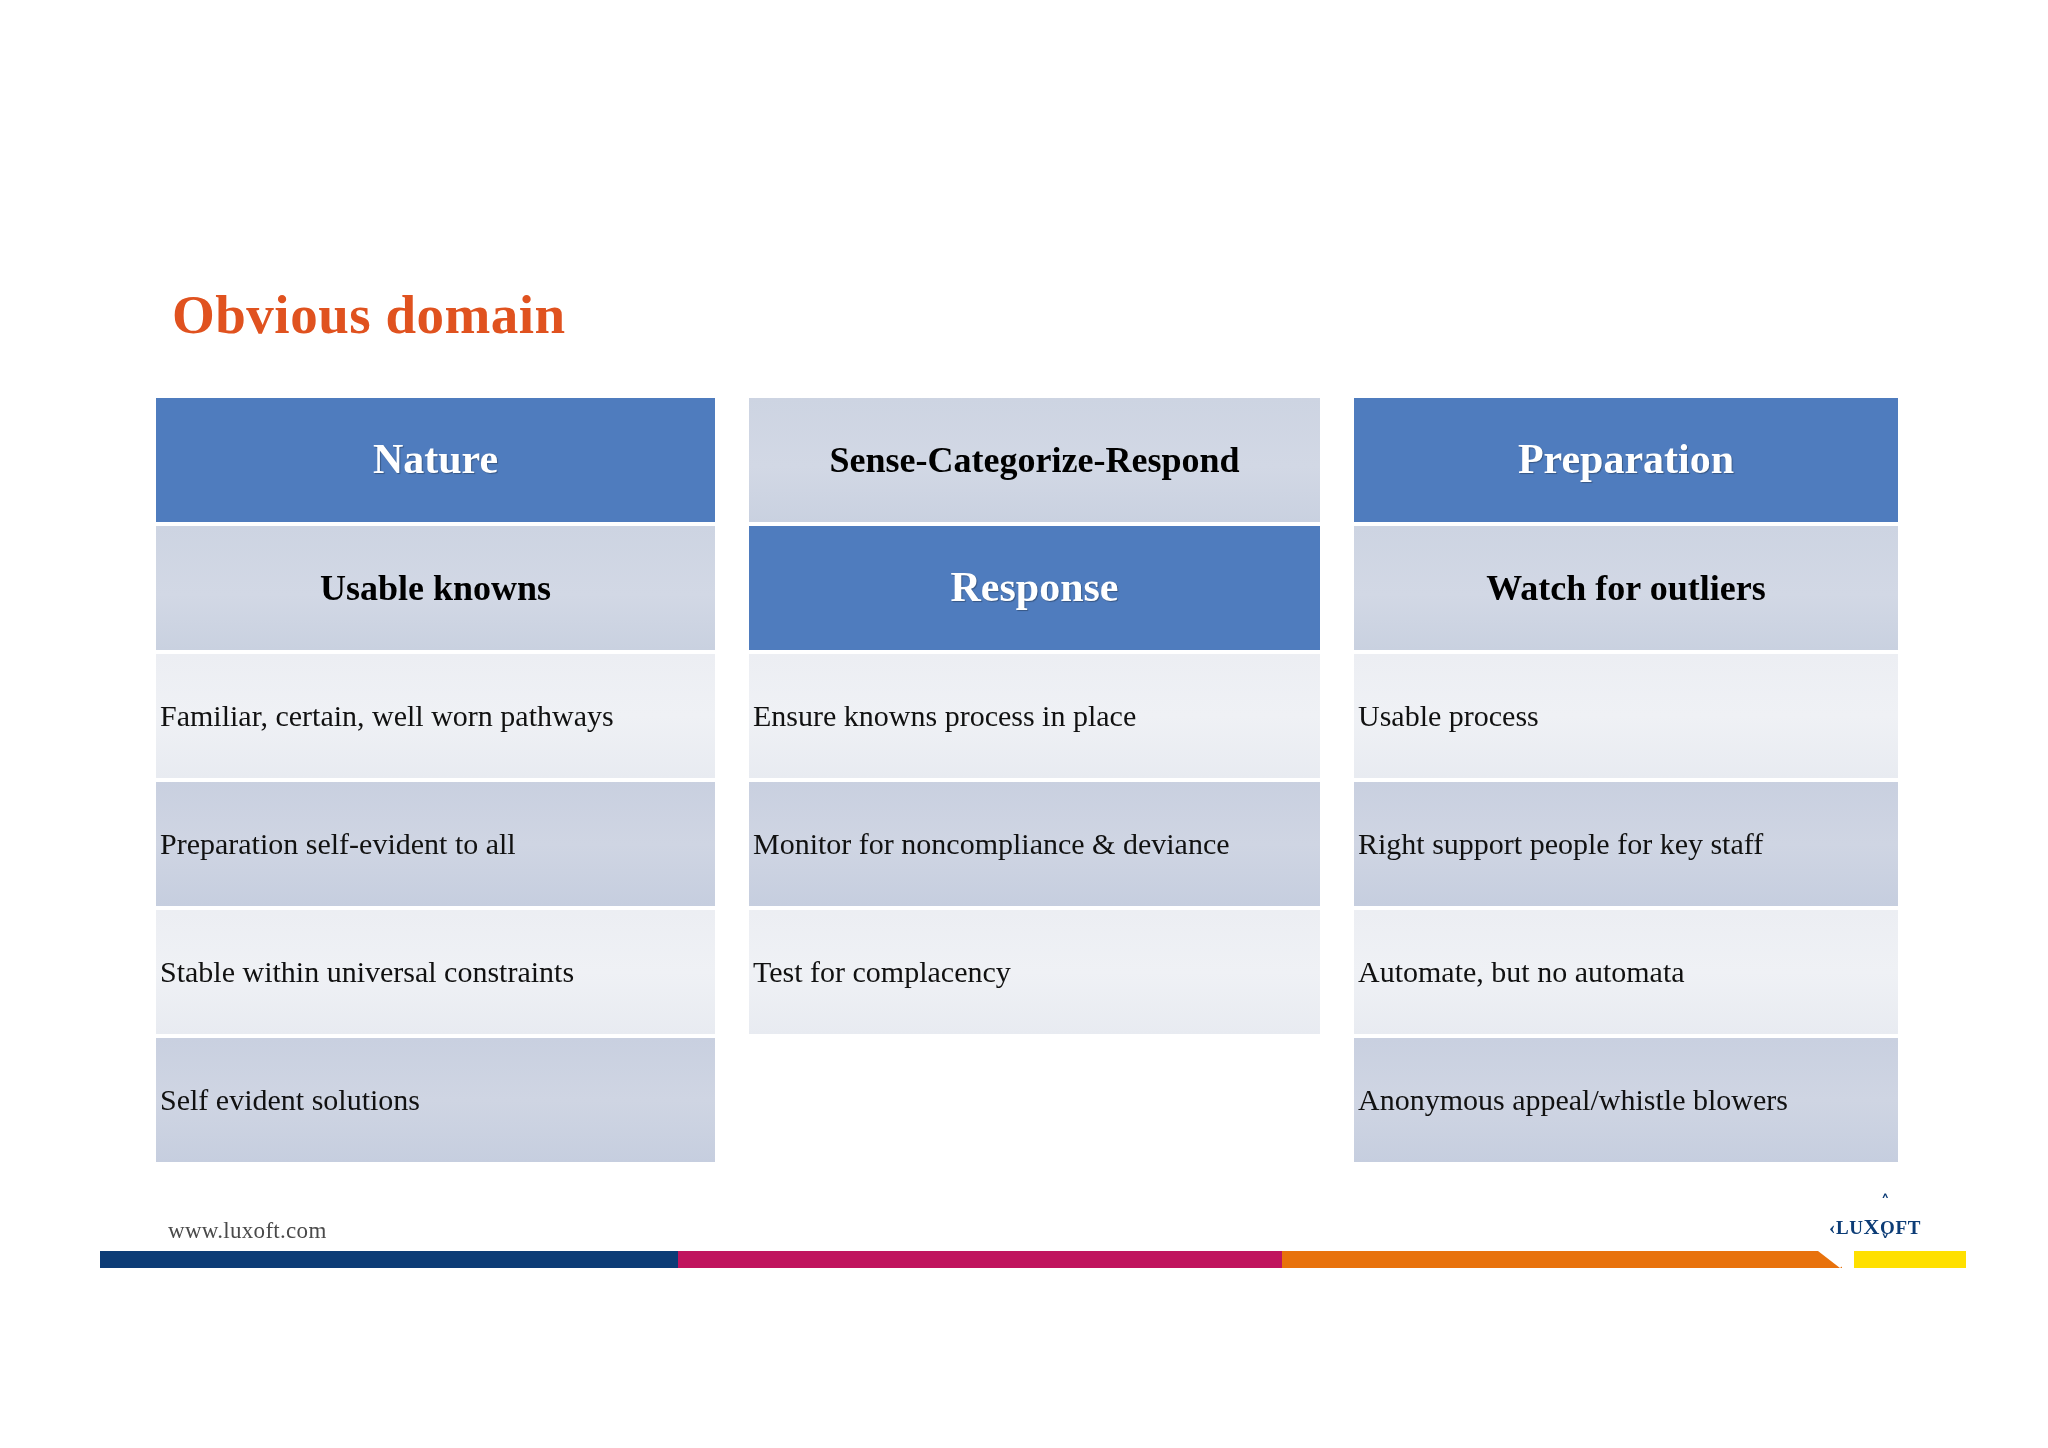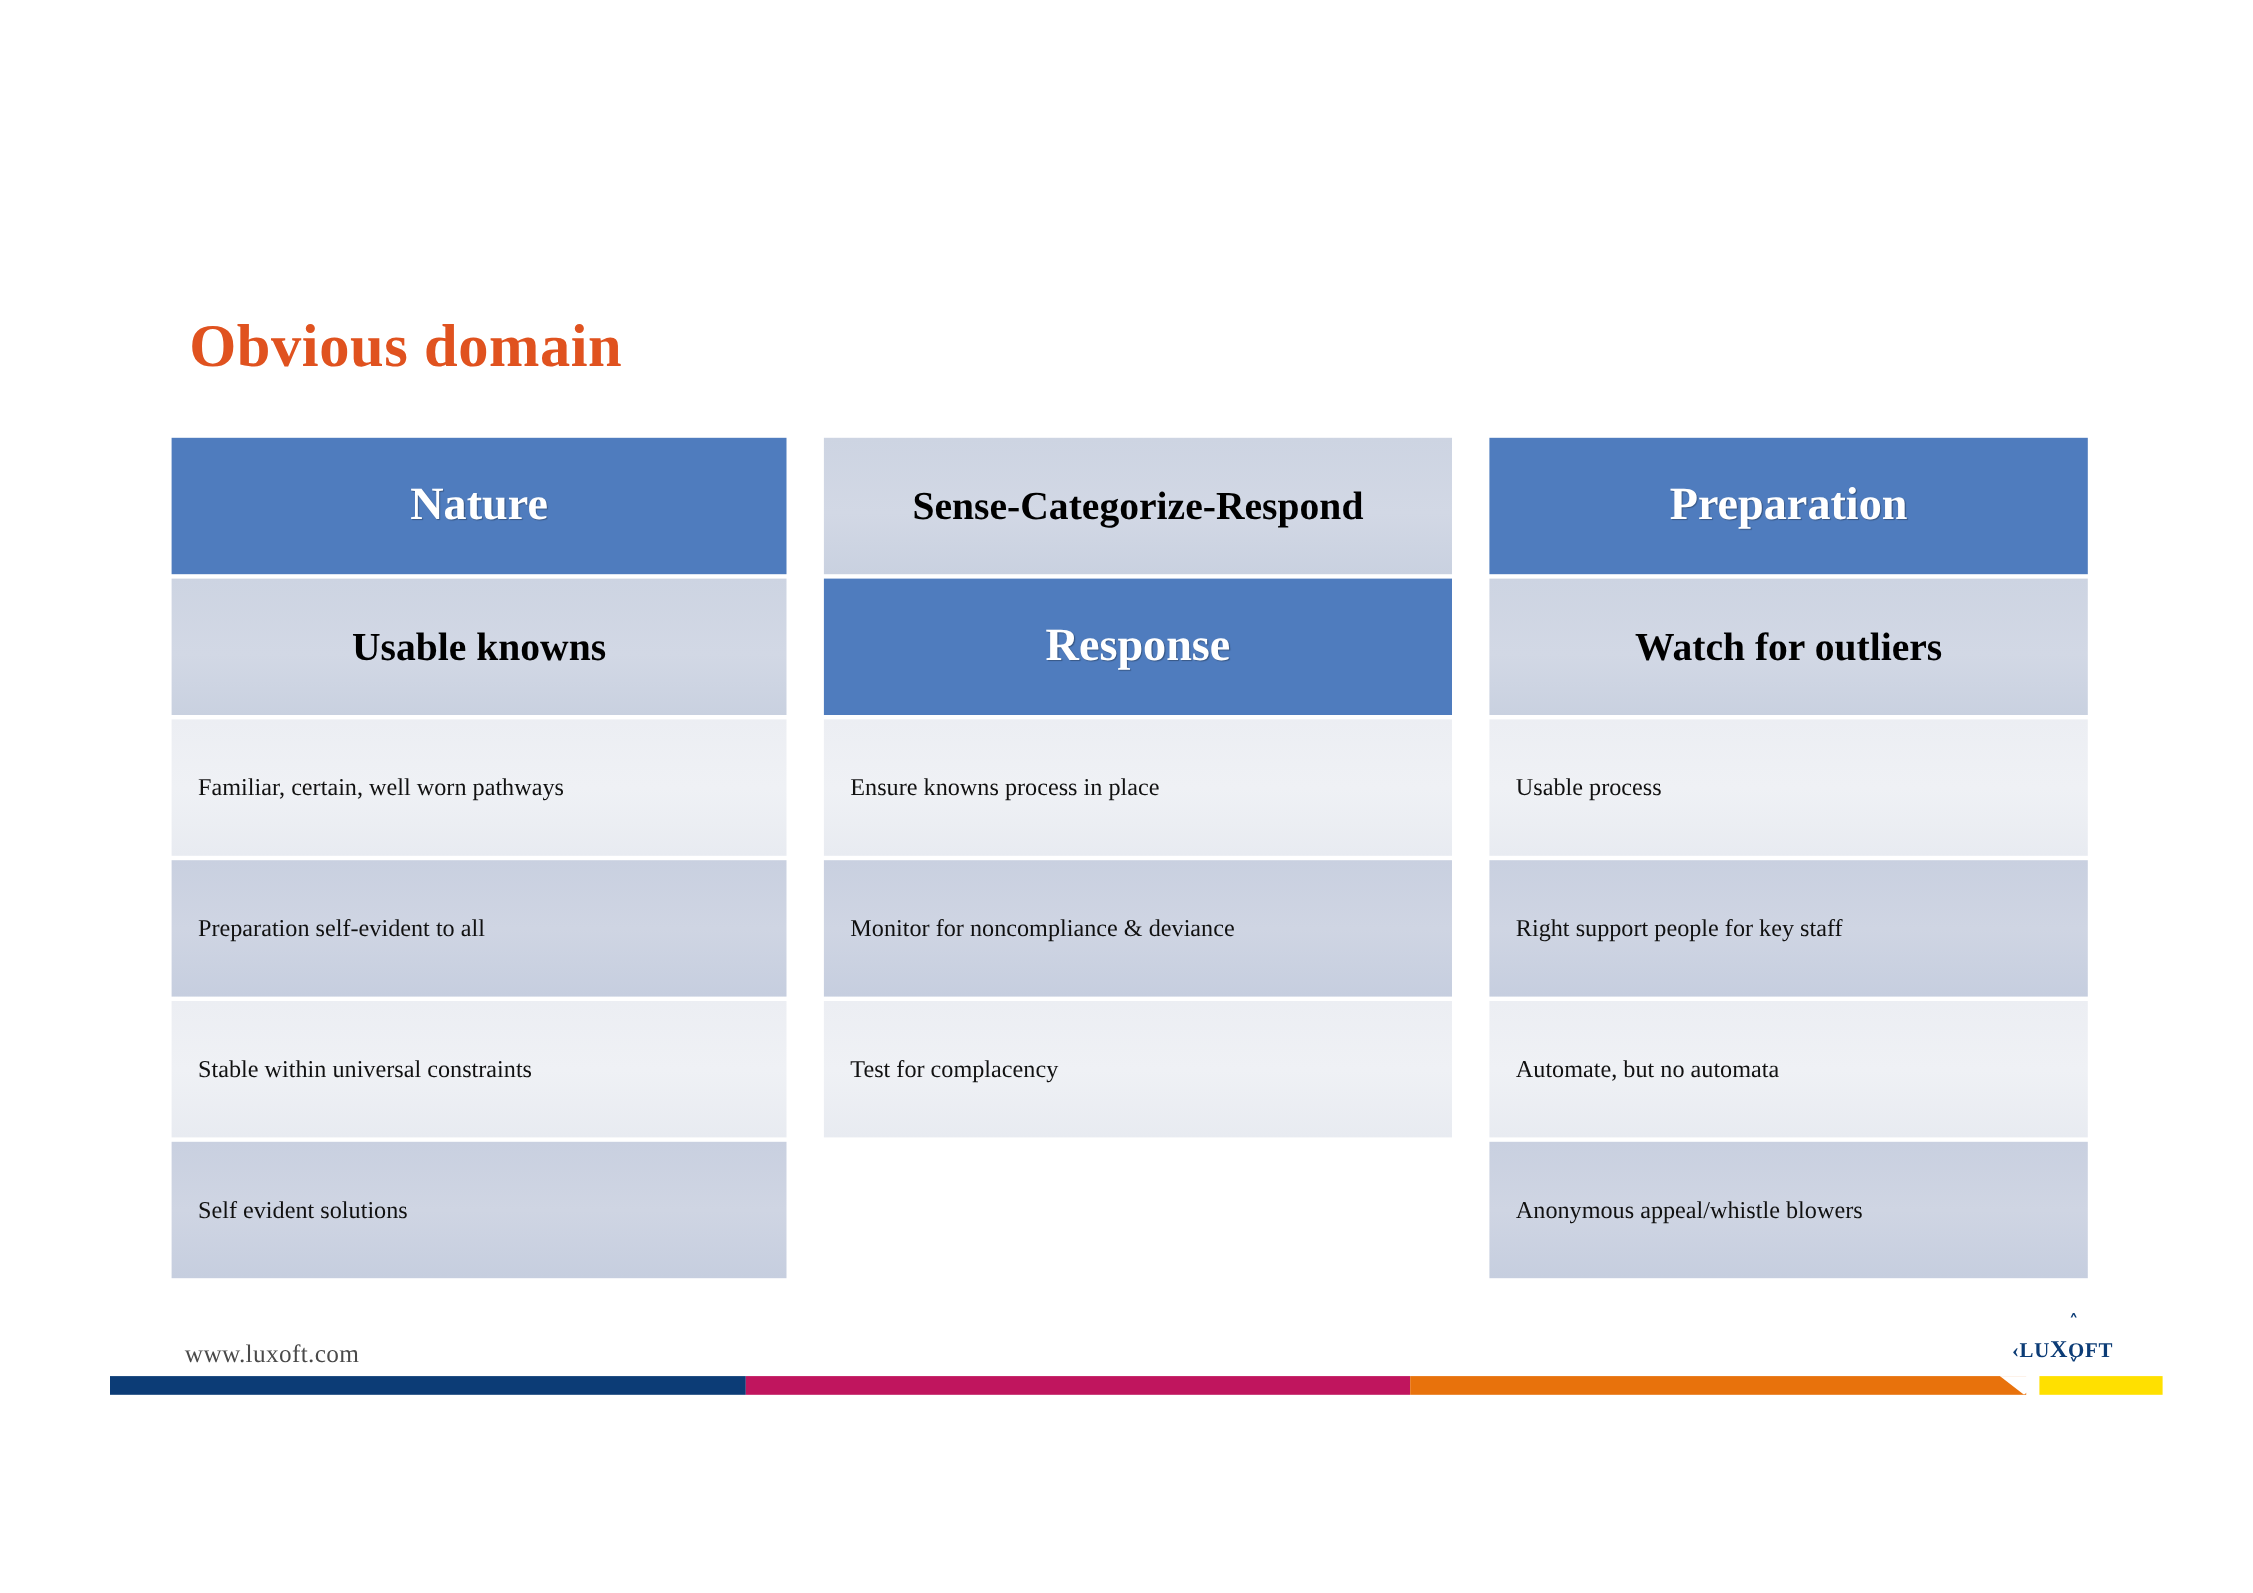--- a/index.html
+++ b/index.html
@@ -84,23 +84,23 @@
     font-weight: bold;
     justify-content: center;
     text-align: center;
     line-height: 1.12;
     padding: 0 18px;
     margin-bottom: 4px;
   }
 
   .cell-body {
     height: 124px;
-    font-size: 22px;
+    font-size: 30px;
     color: #111111;
-    padding: 0 14px 0 24px;
+    padding: 0 14px 0 4px;
     line-height: 1.22;
     margin-bottom: 4px;
   }
   .cell-body:last-child { margin-bottom: 0; }
 
   .row-light {
     background: linear-gradient(to bottom, #ECEEF3 0%, #EFF1F5 50%, #E8EBF1 100%);
   }
   .row-dark {
     background: linear-gradient(to bottom, #C9D0E0 0%, #CFD5E3 50%, #C6CEDF 100%);

